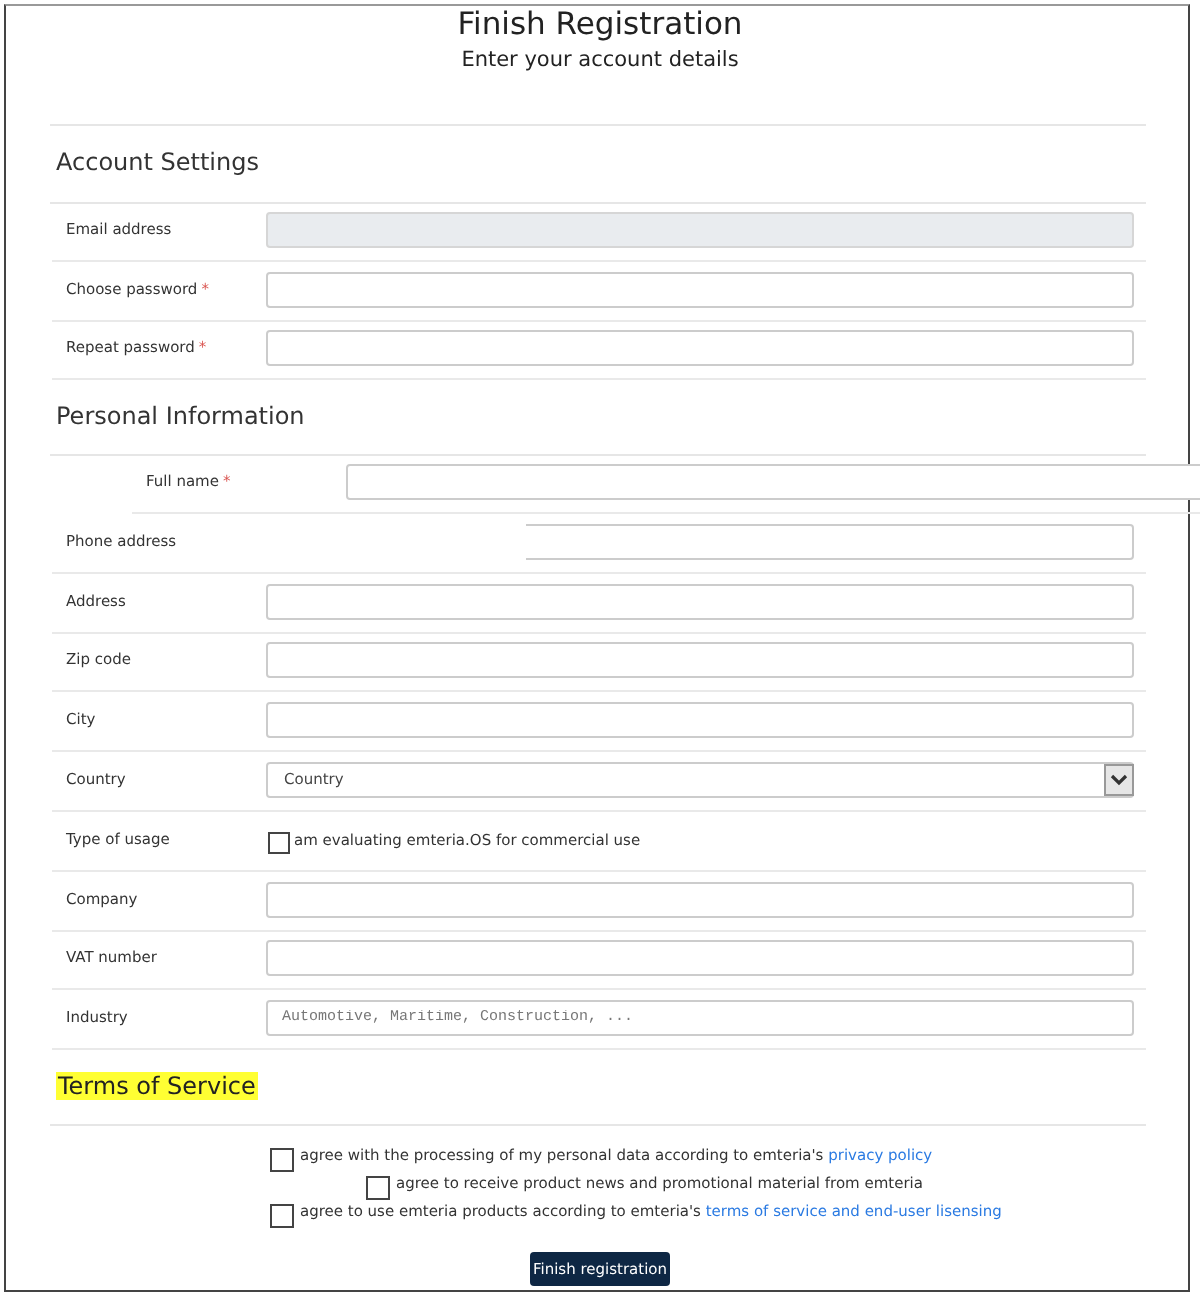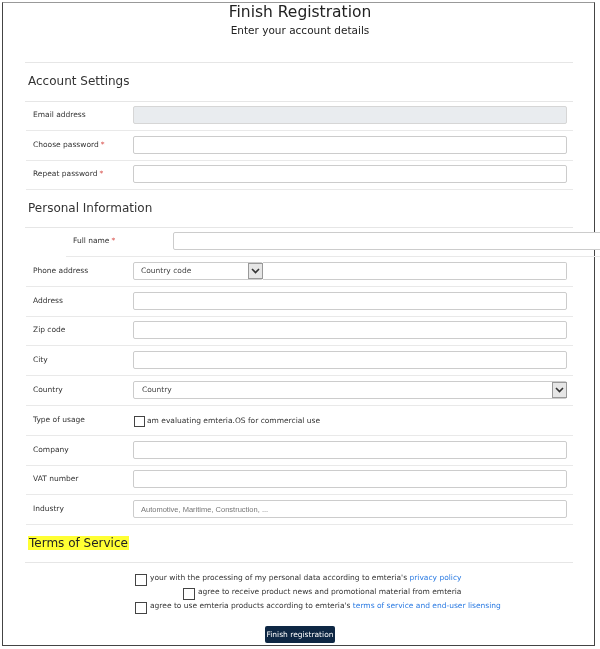--- a/index.html
+++ b/index.html
@@ -13,21 +13,21 @@
               font-size:10.5px; color:#222; }
   .hr { position:absolute; left:25px; width:548px; height:1px; background:#e6e6e6; }
   .section { position:absolute; left:28px; font-size:12px; color:#333; }
   .section.hl span { background:#ffff33; color:#222; padding:0 1px; }
   .row { position:absolute; left:26px; width:547px; height:29px;
          border-bottom:1px solid #e9e9e9; box-sizing:border-box; }
   .row .label { position:absolute; left:7px; top:8px; font-size:7.5px; color:#333; }
   .req { color:#d9534f; margin-left:2px; }
   .input { position:absolute; left:107px; top:4px; width:434px; height:18px;
            border:1px solid #ccc; border-radius:2px; background:#fff; box-sizing:border-box;
-           font-size:7.5px; color:#555; padding:0 7px; line-height:16px; font-family:Liberation Sans, sans-serif; outline:none; }
+           font-size:7.5px; color:#555; padding:0 7px; line-height:16px; font-family:Liberation Mono, monospace; outline:none; }
   .input.disabled { background:#e9ecef; border-color:#d6d6d6; }
   .input::placeholder { color:#777; }
   .select-cc { position:absolute; left:107px; top:4px; width:130px; height:18px;
                border:1px solid #ccc; border-radius:2px; background:#fff; box-sizing:border-box;
                font-size:7.5px; color:#444; padding-left:7px; line-height:16px; }
   .phone-rest { position:absolute; left:237px; top:4px; width:304px; height:18px;
                 border:1px solid #ccc; border-left:none; border-radius:0 2px 2px 0; background:#fff; box-sizing:border-box; }
   .dd-btn { position:absolute; top:0px; right:-1px; width:15px; height:16px;
             background:#e6e6e6; border:1px solid #999; box-sizing:border-box;
             display:flex; align-items:center; justify-content:center; }
@@ -76,28 +76,20 @@
 <div class="section" style="top:201px;">Personal Information</div>
 <div class="hr" style="top:227px;"></div>
 
 <div class="row" style="top:228px;margin-left:40px;">
   <span class="label"><span>Full name</span><span class="req">*</span></span>
   <input class="input" type="text" value="" style="">
 </div>
 
 <div class="row" style="top:258px;">
   <span class="label">Phone address</span>
-  <div class="select-cc">
-    <span>Country code</span>
-    <span class="dd-btn">
-      <svg viewBox="0 0 9 6">
-          <path d="M1 1 L4.5 4.5 L8 1" stroke="#333" stroke-width="1.6" fill="none"></path>
-        </svg>
-    </span>
-  </div>
   <input class="phone-rest" type="text" value="" style="">
 </div>
 
 <div class="row" style="top:288px;">
   <span class="label">Address</span>
   <input class="input" type="text" value="" style="">
 </div>
 
 <div class="row" style="top:317px;">
   <span class="label">Zip code</span>
@@ -141,21 +133,21 @@
 <div class="row" style="top:496px;">
   <span class="label">Industry</span>
   <input class="input" type="text" placeholder="Automotive, Maritime, Construction, ..." style="">
 </div>
 
 <div class="section hl" style="top:536px;"><span>Terms of Service</span></div>
 <div class="hr" style="top:562px;"></div>
 
 <div class="terms" style="top:0;">
   <div class="item" style="top:572px;">
-    <span class="cb"></span><span>your with the processing of my personal data according to emteria's </span><a href="#">privacy policy</a>
+    <span class="cb"></span><span>agree with the processing of my personal data according to emteria's </span><a href="#">privacy policy</a>
   </div>
   <div class="item" style="top:586px;padding-left:48px;">
     <span class="cb"></span><span>agree to receive product news and promotional material from emteria</span>
   </div>
   <div class="item" style="top:600px;">
     <span class="cb"></span><span>agree to use emteria products according to emteria's </span><a href="#">terms of service and end-user lisensing</a>
   </div>
 </div>
 
 <button class="btn">Finish registration</button>

